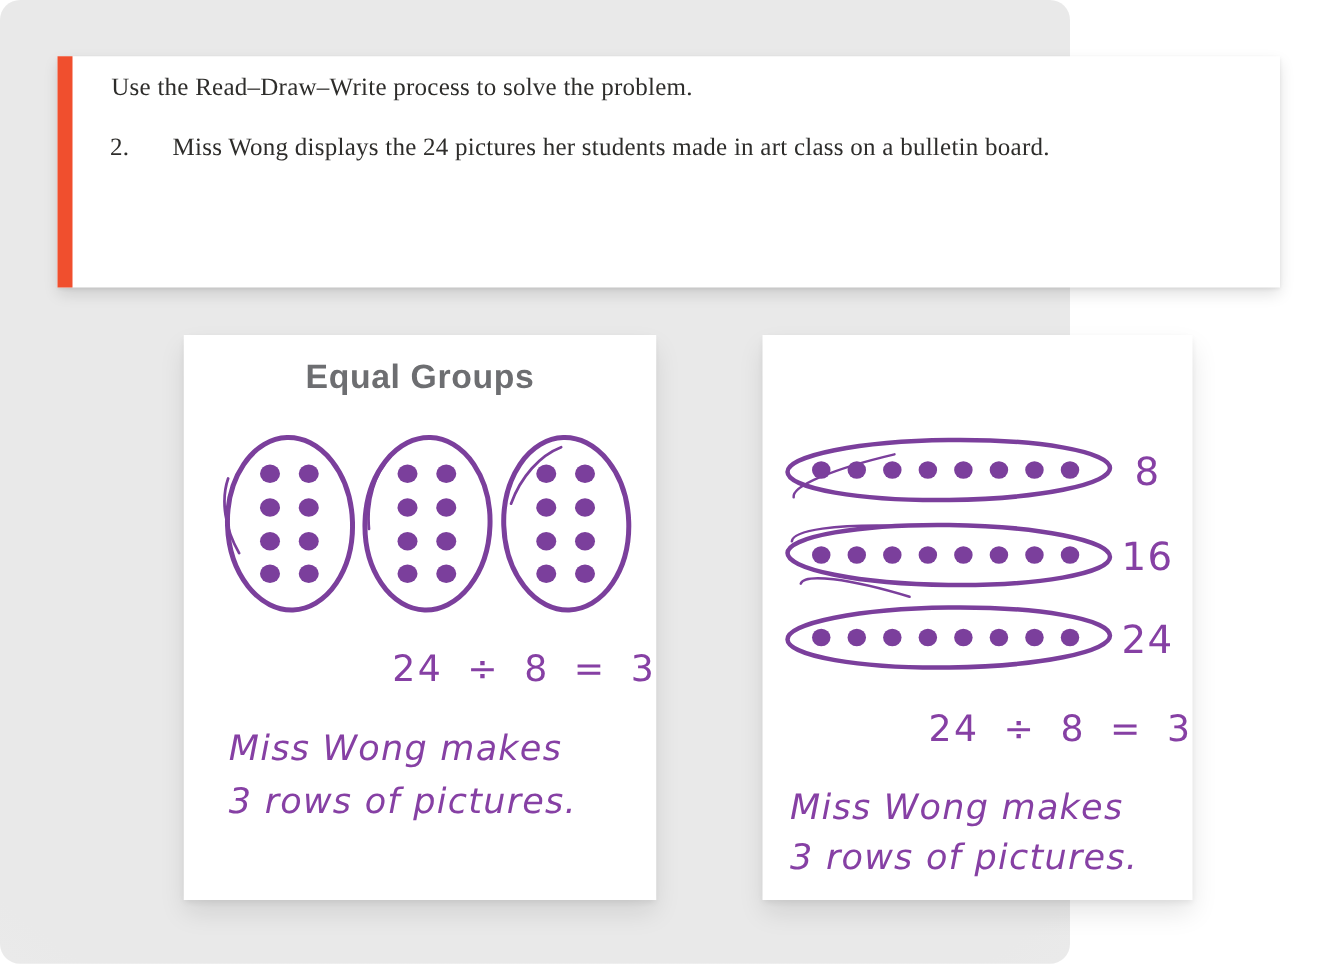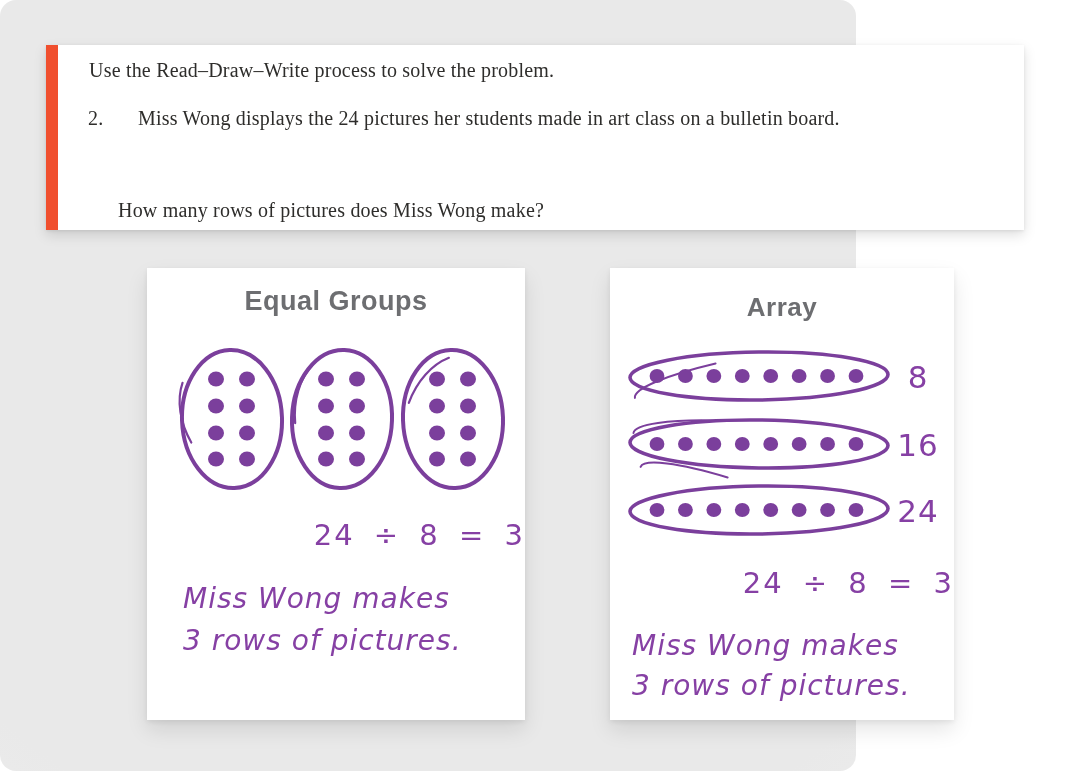--- a/index.html
+++ b/index.html
@@ -70,21 +70,20 @@
 </head>
 <body>
 
 <div class="canvas">
 
   <div class="problem-card">
     <div class="accent-bar"></div>
     <div class="ptext" style="left:43px; top:13px;">Use the Read–Draw–Write process to solve the problem.</div>
     <div class="ptext" style="left:42px; top:61px;">2.</div>
     <div class="ptext" style="left:72px; top:61px;margin-left:20px;">Miss Wong displays the 24 pictures her students made in art class on a bulletin board.</div>
-    <div class="ptext" style="left:72px; top:153px;">How many rows of pictures does Miss Wong make?</div>
   </div>
 
   <div class="sol-card card-equal-groups">
     <div class="card-title">Equal Groups</div>
     <svg class="figure-svg" viewBox="0 0 378 155">
         <g>
           <ellipse cx="85" cy="77" rx="50" ry="69" fill="none" stroke="currentColor" stroke-width="4" stroke-linecap="round" transform="rotate(-2 85 77)"></ellipse>
           <ellipse cx="85" cy="77" rx="47" ry="66" fill="none" stroke="currentColor" stroke-width="2.2" stroke-dasharray="62 500" stroke-linecap="round" transform="rotate(150 85 77)"></ellipse>
           <ellipse cx="69" cy="37" rx="8" ry="7.4" fill="currentColor"></ellipse>
           <ellipse cx="100" cy="37" rx="8" ry="7.4" fill="currentColor"></ellipse>
@@ -119,21 +118,20 @@
           <ellipse cx="290" cy="117" rx="8" ry="7.4" fill="currentColor"></ellipse>
           <ellipse cx="321" cy="117" rx="8" ry="7.4" fill="currentColor"></ellipse>
         </g>
       </svg>
     <div class="hand equation">24 ÷ 8 = 3</div>
     <div class="hand answer-line answer-1">Miss Wong makes</div>
     <div class="hand answer-line answer-2">3 rows of pictures.</div>
   </div>
 
   <div class="sol-card card-array">
-    <div class="card-title">Array</div>
     <svg class="figure-svg" viewBox="0 0 344 200">
         <g>
           <ellipse cx="149" cy="28" rx="129" ry="24" fill="none" stroke="currentColor" stroke-width="3.6" stroke-linecap="round" transform="rotate(-0.7 149 28)"></ellipse>
           <ellipse cx="149" cy="28" rx="126" ry="21" fill="none" stroke="currentColor" stroke-width="2" stroke-dasharray="90 700" stroke-linecap="round" transform="rotate(170 149 28)"></ellipse>
           <ellipse cx="47" cy="28" rx="7.4" ry="7" fill="currentColor"></ellipse>
           <ellipse cx="75.42857142857143" cy="28" rx="7.4" ry="7" fill="currentColor"></ellipse>
           <ellipse cx="103.85714285714286" cy="28" rx="7.4" ry="7" fill="currentColor"></ellipse>
           <ellipse cx="132.28571428571428" cy="28" rx="7.4" ry="7" fill="currentColor"></ellipse>
           <ellipse cx="160.71428571428572" cy="28" rx="7.4" ry="7" fill="currentColor"></ellipse>
           <ellipse cx="189.14285714285714" cy="28" rx="7.4" ry="7" fill="currentColor"></ellipse>

